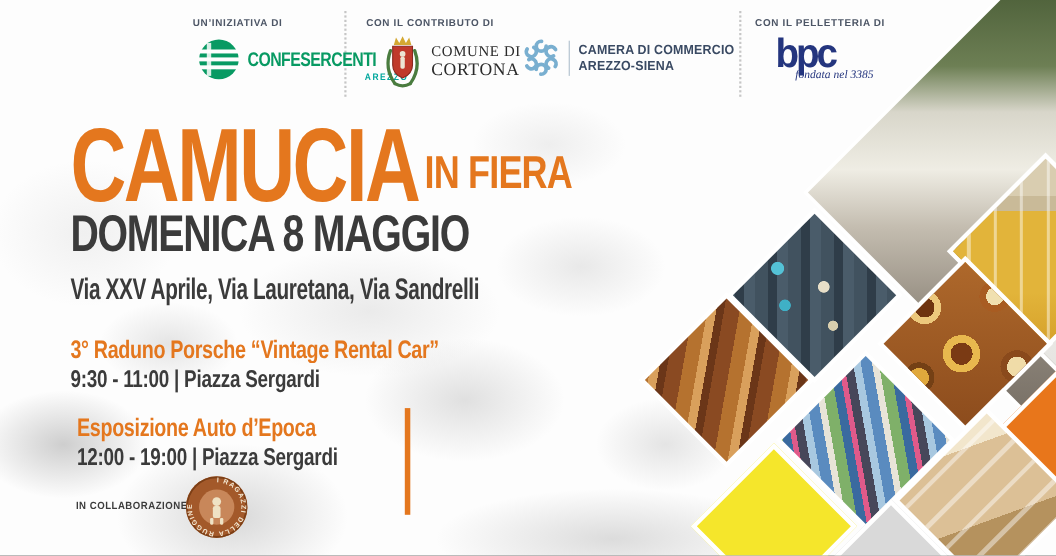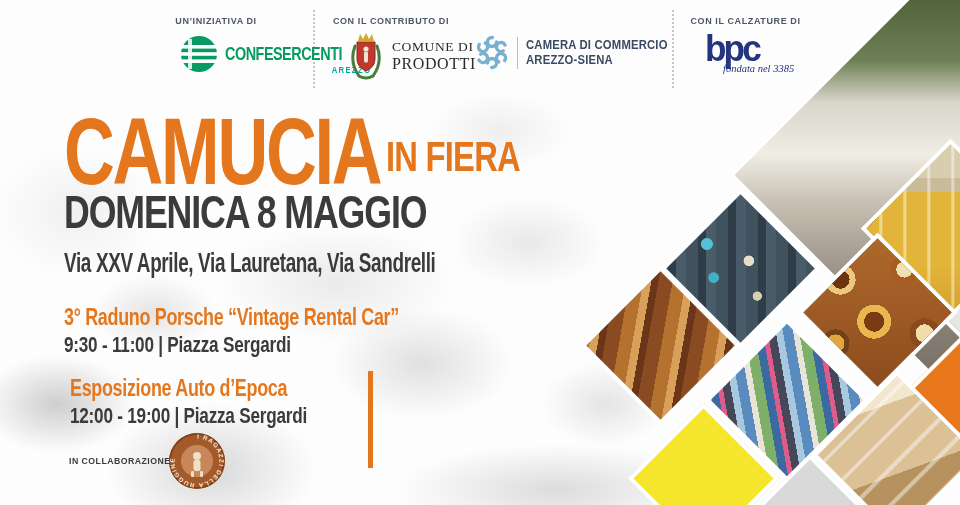--- a/index.html
+++ b/index.html
@@ -137,21 +137,21 @@
     <div class="tile tl-cheese">
         <div class="ph ph-cheese"></div>
       </div>
     <div class="tile tl-yellow"></div>
     <div class="tile tl-gray"></div>
   </div>
 
   <div>
     <div class="hdr-label" style="left:146px; width:140px;">UN’INIZIATIVA DI</div>
     <div class="hdr-label" style="left:316px; width:150px;">CON IL CONTRIBUTO DI</div>
-    <div class="hdr-label" style="left:668px; width:155px;">CON IL CALZATURE DI</div>
+    <div class="hdr-label" style="left:668px; width:155px;">CON IL PELLETTERIA DI</div>
 
     <div class="sep" style="left:313px;"></div>
     <div class="sep" style="left:672px;"></div>
 
     <div class="conf-logo">
       <svg width="42" height="42" viewBox="0 0 42 42">
         <circle cx="21" cy="21" r="18" fill="#089a63"></circle>
         <rect x="2" y="12" width="38" height="3.6" fill="#fdfdfd"></rect>
         <rect x="2" y="19.2" width="38" height="3.6" fill="#fdfdfd"></rect>
         <rect x="2" y="26.4" width="38" height="3.6" fill="#fdfdfd"></rect>
@@ -168,21 +168,21 @@
         <path d="M10,11 L12,4 L15,9 L18,3 L21,9 L24,4 L26,11 Z" fill="#d4a832"></path>
         <path d="M9,12 h18 v17 q0,8 -9,12 q-9,-4 -9,-12 Z" fill="#c0392b" stroke="#8a2820" stroke-width="1"></path>
         <circle cx="18" cy="19" r="2.6" fill="#ece4d4"></circle>
         <rect x="16" y="21.5" width="4" height="11" rx="1.5" fill="#ece4d4"></rect>
         <path d="M7,16 Q1,32 11,46" fill="none" stroke="#4a7c3f" stroke-width="3" stroke-linecap="round"></path>
         <path d="M29,16 Q35,32 25,46" fill="none" stroke="#4a7c3f" stroke-width="3" stroke-linecap="round"></path>
         <path d="M11,46 Q18,50 25,46" fill="none" stroke="#4a7c3f" stroke-width="3" stroke-linecap="round"></path>
       </svg>
       <div class="cortona-text">
         <div>COMUNE DI</div>
-        <div style="font-size:16px;">PRODOTTI</div>
+        <div style="font-size:16px;">CORTONA</div>
       </div>
     </div>
 
     <div class="camera">
       <svg width="38" height="38" viewBox="0 0 38 38">
         <g fill="none" stroke="#79afd0" stroke-width="3.4" stroke-linecap="round">
           <circle cx="19" cy="8" r="4.5" stroke-dasharray="21 8"></circle>
           <circle cx="28" cy="13" r="4.5" stroke-dasharray="21 8" transform="rotate(60 28 13)"></circle>
           <circle cx="28" cy="24" r="4.5" stroke-dasharray="21 8" transform="rotate(120 28 24)"></circle>
           <circle cx="19" cy="29" r="4.5" stroke-dasharray="21 8" transform="rotate(180 19 29)"></circle>

